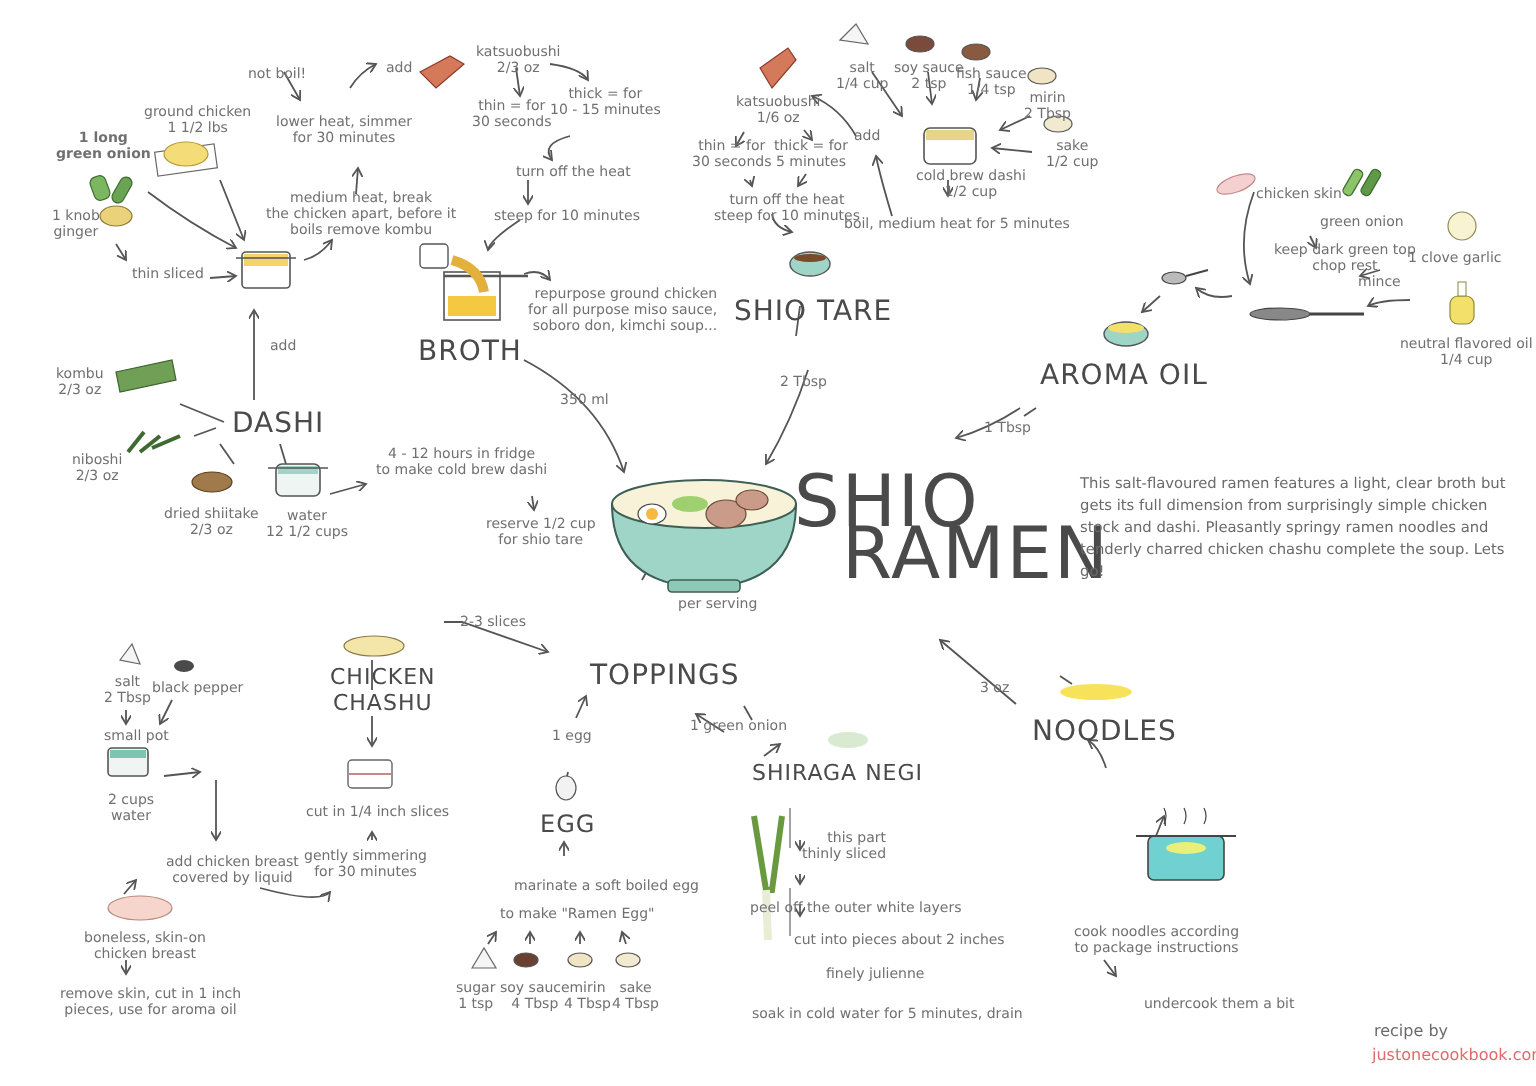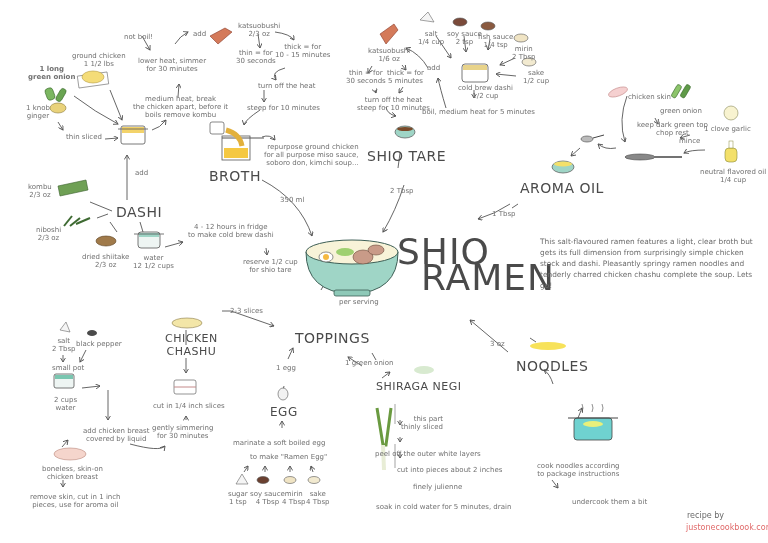--- a/index.html
+++ b/index.html
@@ -349,21 +349,21 @@
 <div class="t" style="left:83px;top:427px;white-space:pre;">add chicken breast
 covered by liquid</div>
 <div class="t" style="left:152px;top:424px;white-space:pre;">gently simmering
 for 30 minutes</div>
 <div class="t" style="left:153px;top:402px;">cut in 1/4 inch slices</div>
 <div class="t" style="left:42px;top:465px;white-space:pre;">boneless, skin-on
 chicken breast</div>
 <div class="t" style="left:30px;top:493px;white-space:pre;">remove skin, cut in 1 inch
 pieces, use for aroma oil</div>
 
-<div class="t" style="left:233px;top:439px;">marinate a soft boiled egg</div>
+<div class="t" style="left:257px;top:439px;">marinate a soft boiled egg</div>
 <div class="t" style="left:250px;top:453px;">to make "Ramen Egg"</div>
 <div class="t" style="left:228px;top:490px;white-space:pre;">sugar
 1 tsp</div>
 <div class="t" style="left:250px;top:490px;white-space:pre;">soy sauce
 4 Tbsp</div>
 <div class="t" style="left:282px;top:490px;white-space:pre;">mirin
 4 Tbsp</div>
 <div class="t" style="left:306px;top:490px;white-space:pre;">sake
 4 Tbsp</div>
 

